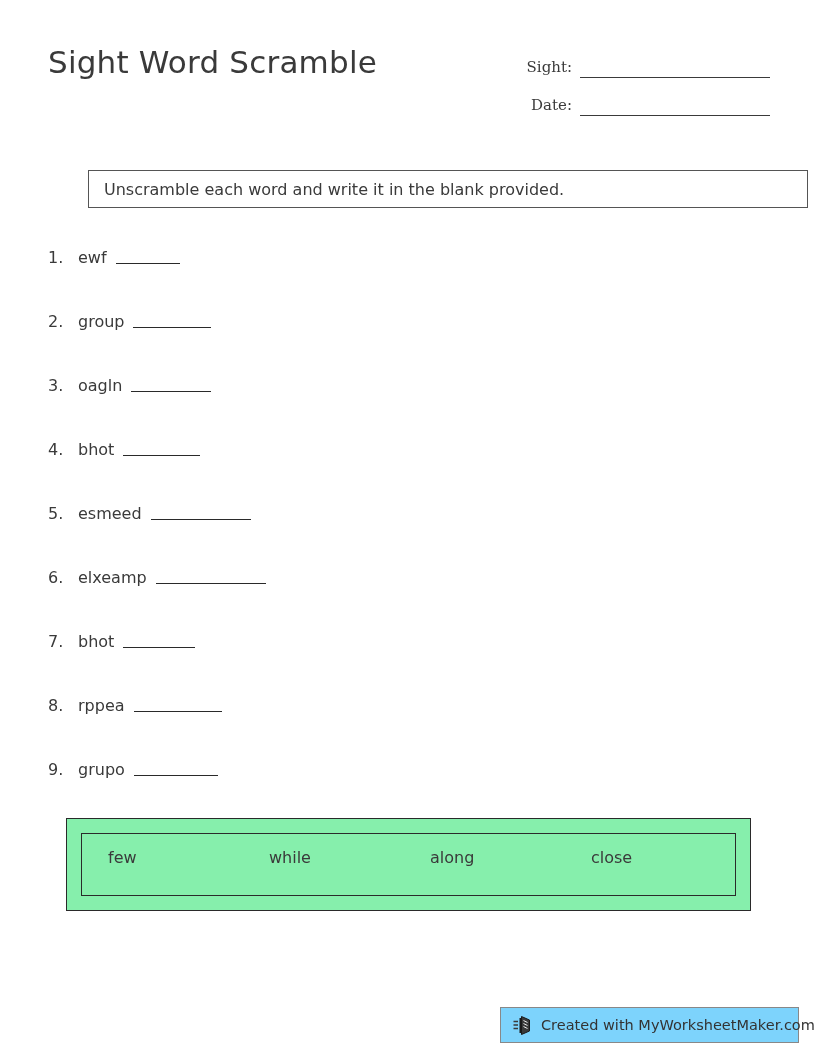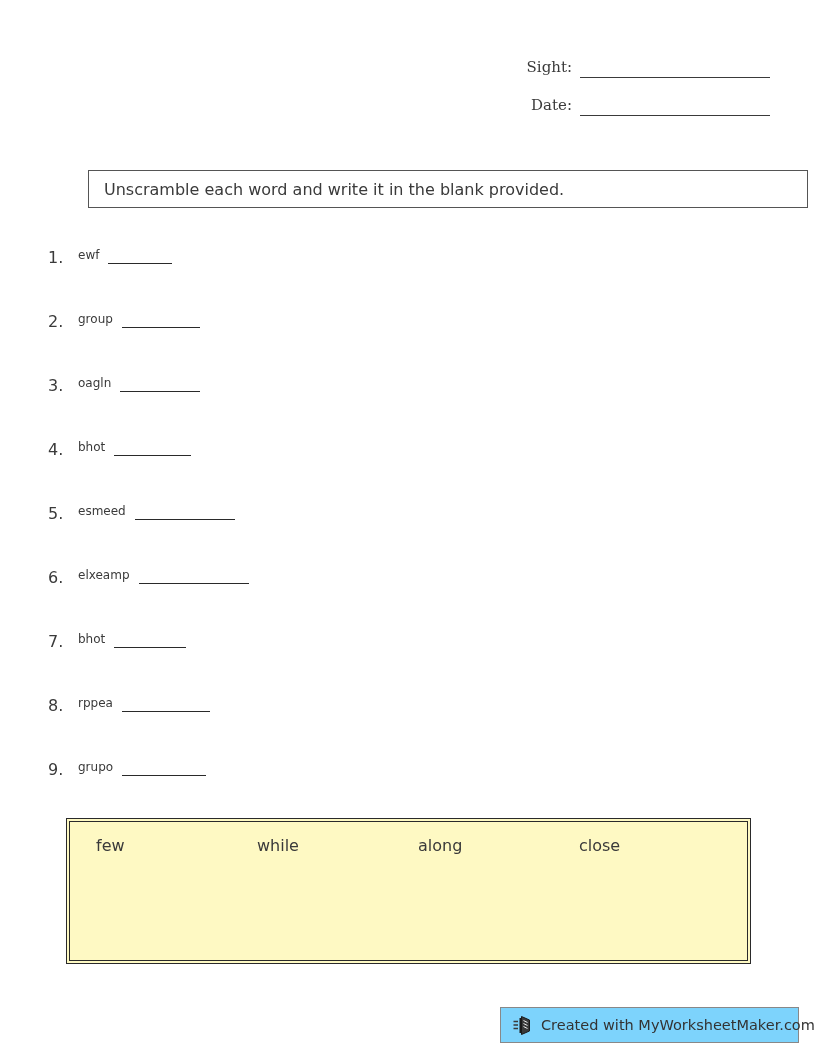--- a/index.html
+++ b/index.html
@@ -93,43 +93,43 @@
     align-items: flex-start;
     white-space: nowrap;
   }
   .q-num {
     font-size: 16px;
     color: #3a3a3a;
     width: 30px;
     flex: none;
   }
   .q-word {
-    font-size: 12px;
+    font-size: 16px;
     color: #3a3a3a;
     flex: none;
   }
   .q-blank {
     display: inline-block;
     border-bottom: 1.6px solid #2a2a2a;
     height: 15px;
     margin-left: 9px;
     flex: none;
   }
 
   
   #word-bank {
     position: absolute;
     left: 66px;
     top: 818px;
     width: 685px;
-    height: 146px;
+    height: 93px;
     border: 1.6px solid #2a2a2a;
-    background: #fef9c3;
-    box-sizing: border-box;
-    padding: 2px;
+    background: #86efac;
+    box-sizing: border-box;
+    padding: 14px;
   }
   #word-bank-inner {
     width: 100%;
     height: 100%;
     border: 1.2px solid #2a2a2a;
     box-sizing: border-box;
     padding: 14px 0 0 26px;
   }
   .wb-row {
     display: flex;
@@ -168,20 +168,21 @@
     font-size: 14.5px;
     color: #333333;
     white-space: nowrap;
   }
 </style>
 </head>
 <body>
 
 <div id="header">
 
+  <div id="worksheet-title">Sight Word Scramble</div>
 
   <div class="nd-row" id="name-row">
     <span class="nd-label">Sight:</span>
     <span class="nd-line"></span>
   </div>
 
   <div class="nd-row" id="date-row">
     <span class="nd-label">Date:</span>
     <span class="nd-line"></span>
   </div>

